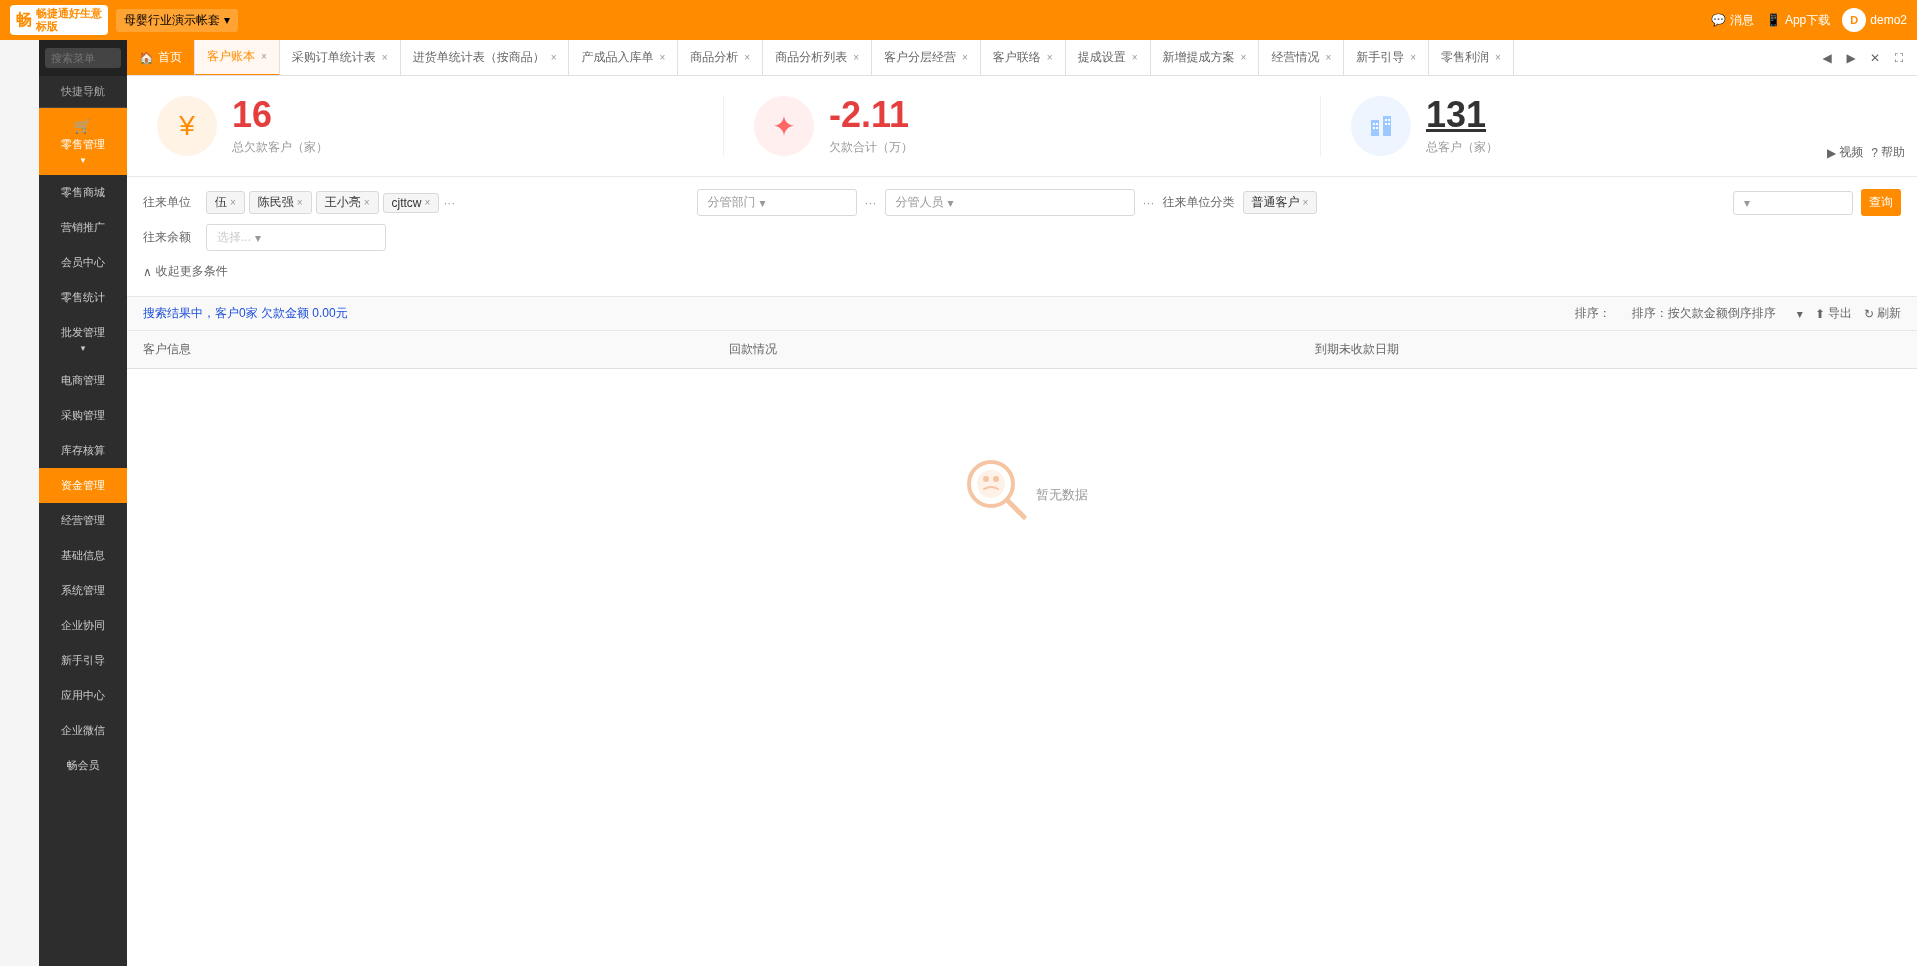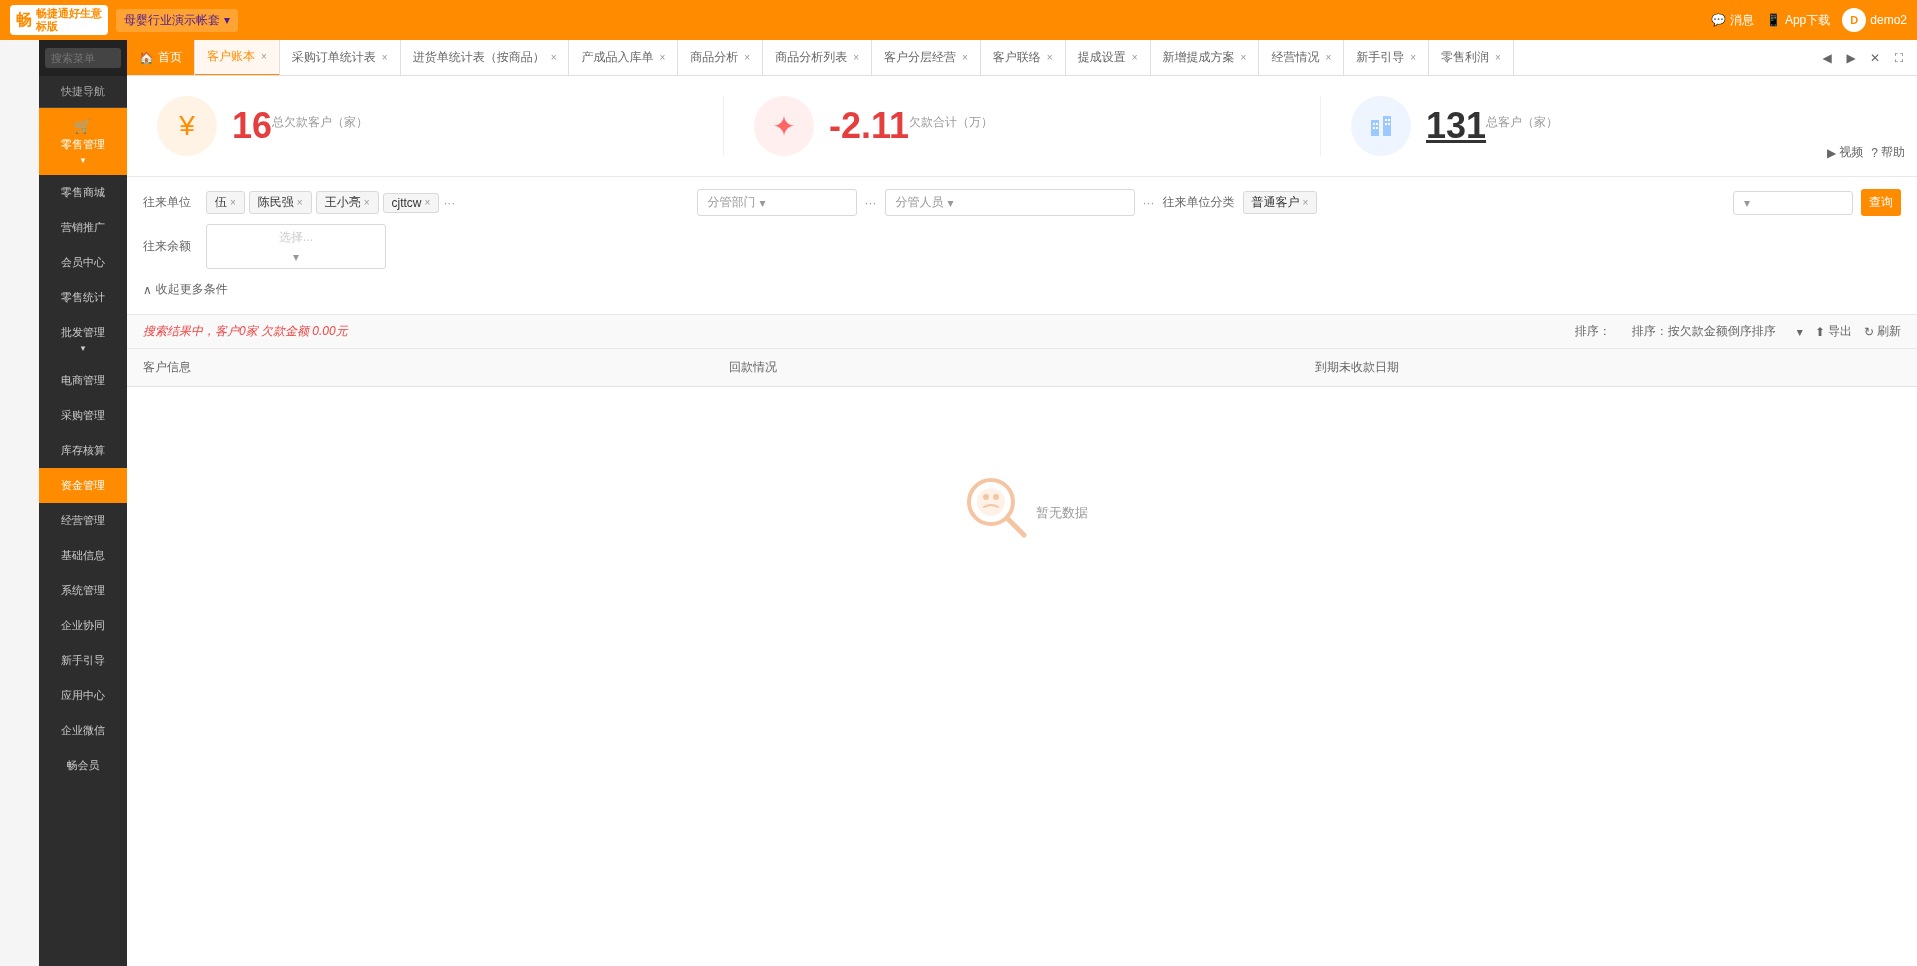--- a/index.html
+++ b/index.html
@@ -12,21 +12,21 @@
     .sidebar { width: 88px; background: #2d2d2d; display: flex; flex-direction: column; flex-shrink: 0; margin-left: 39px; }
     .content-area { flex: 1; display: flex; flex-direction: column; overflow: hidden; }
     .tab-bar { height: 36px; background: #fff; border-bottom: 1px solid #e0e0e0; display: flex; align-items: center; overflow: hidden; flex-shrink: 0; }
     .page-content { flex: 1; overflow-y: auto; background: #fff; }
 
     
     .top-left { display: flex; align-items: center; gap: 8px; }
     .logo-box { background: #fff; border-radius: 4px; padding: 2px 6px; display: flex; align-items: center; gap: 4px; }
     .logo-icon { color: #ff8c00; font-size: 16px; font-weight: bold; }
     .logo-text { font-size: 11px; color: #ff8c00; font-weight: bold; line-height: 1.2; }
-    .top-dropdown { background: rgba(255,255,255,0.2); border: none; color: #4c1d95; padding: 3px 8px; border-radius: 3px; font-size: 12px; cursor: pointer; display: flex; align-items: center; gap: 4px; }
+    .top-dropdown { background: rgba(255,255,255,0.2); border: none; color: #000000; padding: 3px 8px; border-radius: 3px; font-size: 12px; cursor: pointer; display: flex; align-items: center; gap: 4px; }
     .top-right { display: flex; align-items: center; gap: 12px; color: #fff; font-size: 12px; }
     .top-right-item { display: flex; align-items: center; gap: 4px; cursor: pointer; }
 
     
     .sidebar-search { padding: 8px 6px; background: #222; }
     .sidebar-search input { width: 100%; background: #444; border: none; color: #fff; padding: 4px 6px; border-radius: 3px; font-size: 11px; outline: none; }
     .sidebar-nav-item { padding: 10px 6px; color: #ccc; font-size: 12px; cursor: pointer; text-align: center; display: flex; flex-direction: column; align-items: center; gap: 3px; }
     .sidebar-nav-item.active { background: #ff8c00; color: #fff; }
     .sidebar-nav-icon { font-size: 14px; }
     .sidebar-nav-label { font-size: 11px; }
@@ -41,42 +41,42 @@
     .tab-ctrl-btn { width: 20px; height: 20px; display: flex; align-items: center; justify-content: center; cursor: pointer; color: #666; font-size: 12px; }
 
     
     .stats-area { display: flex; background: #fff; border-bottom: 1px solid #e8e8e8; padding: 20px 0; flex-shrink: 0; }
     .stat-block { flex: 1; display: flex; align-items: center; padding: 0 30px; border-right: 1px solid #f0f0f0; position: relative; }
     .stat-block:last-child { border-right: none; }
     .stat-value { font-size: 36px; font-weight: bold; line-height: 1; }
     .stat-value.red { color: #e53e3e; }
     .stat-value.black { color: #333; text-decoration: underline; }
     .stat-label { font-size: 12px; color: #999; margin-top: 6px; }
-    .stat-info { display: flex; flex-direction: row; }
+    .stat-info { display: flex; flex-direction: column; }
     .icon-circle-orange { width: 60px; height: 60px; border-radius: 50%; background: rgba(255,140,0,0.1); display: flex; align-items: center; justify-content: center; font-size: 28px; color: #ff8c00; margin-right: 15px; }
     .icon-circle-red { width: 60px; height: 60px; border-radius: 50%; background: rgba(255,100,100,0.1); display: flex; align-items: center; justify-content: center; font-size: 28px; color: #ff6666; margin-right: 15px; }
     .icon-circle-blue { width: 60px; height: 60px; border-radius: 50%; background: rgba(100,160,255,0.1); display: flex; align-items: center; justify-content: center; font-size: 28px; color: #4a9eff; margin-right: 15px; }
 
     
     .filter-area { background: #fff; padding: 12px 16px; border-bottom: 1px solid #e8e8e8; flex-shrink: 0; }
     .filter-row { display: flex; align-items: center; gap: 8px; margin-bottom: 8px; flex-wrap: wrap; }
     .filter-label { color: #666; font-size: 12px; min-width: 55px; }
     .filter-tags { display: flex; align-items: center; gap: 4px; flex-wrap: wrap; flex: 1; }
     .filter-tag { background: #f5f5f5; border: 1px solid #d9d9d9; border-radius: 3px; padding: 2px 8px; font-size: 12px; display: flex; align-items: center; gap: 3px; }
     .filter-tag .remove { color: #999; cursor: pointer; font-size: 10px; }
     .filter-more { color: #999; cursor: pointer; font-size: 12px; }
     .filter-select { border: 1px solid #d9d9d9; border-radius: 3px; padding: 4px 10px; font-size: 12px; background: #fff; cursor: pointer; display: flex; align-items: center; gap: 4px; min-width: 160px; color: #999; }
     .filter-select-wide { min-width: 250px; }
     .filter-dots { color: #999; cursor: pointer; }
     .query-btn { background: #ff8c00; color: #fff; border: none; padding: 5px 8px; border-radius: 3px; cursor: pointer; font-size: 12px; margin-left: auto; }
     .collapse-btn { display: flex; align-items: center; gap: 4px; color: #666; cursor: pointer; font-size: 12px; margin: 0 auto; }
 
     
     .results-bar { display: flex; align-items: center; justify-content: space-between; padding: 8px 16px; background: #f9f9f9; border-bottom: 1px solid #e8e8e8; font-size: 12px; flex-shrink: 0; }
-    .results-left { color: #ef4444; font-style: italic; }
+    .results-left { color: #1d4ed8; }
     .results-right { display: flex; align-items: center; gap: 12px; color: #666; }
     .sort-select { display: flex; align-items: center; gap: 21px; cursor: pointer; }
     .action-btn { display: flex; align-items: center; gap: 3px; cursor: pointer; color: #666; }
 
     
     .table-area { flex: 1; }
     .table-header { display: flex; background: #f9f9f9; border-bottom: 1px solid #e0e0e0; padding: 10px 16px; }
     .th { font-size: 12px; color: #666; font-weight: normal; }
     .th-1 { flex: 2; }
     .th-2 { flex: 2; }
@@ -358,21 +358,21 @@
                   <span class="remove">×</span>
                 </div>
               </div>
               <div class="filter-select" style="min-width:120px;">
                 <span>▾</span>
               </div>
               <button class="query-btn">查询</button>
             </div>
             <div class="filter-row">
               <span class="filter-label">往来余额</span>
-              <div class="filter-select" style="min-width:180px;flex-direction:column;">
+              <div class="filter-select" style="min-width:180px;">
                 <span style="color:#ccc;">选择...</span>
                 <span>▾</span>
               </div>
             </div>
             <div style="text-align:center;padding:4px 0;">
               <div class="collapse-btn">
                 <span>∧</span>
                 <span>收起更多条件</span>
               </div>
             </div>

